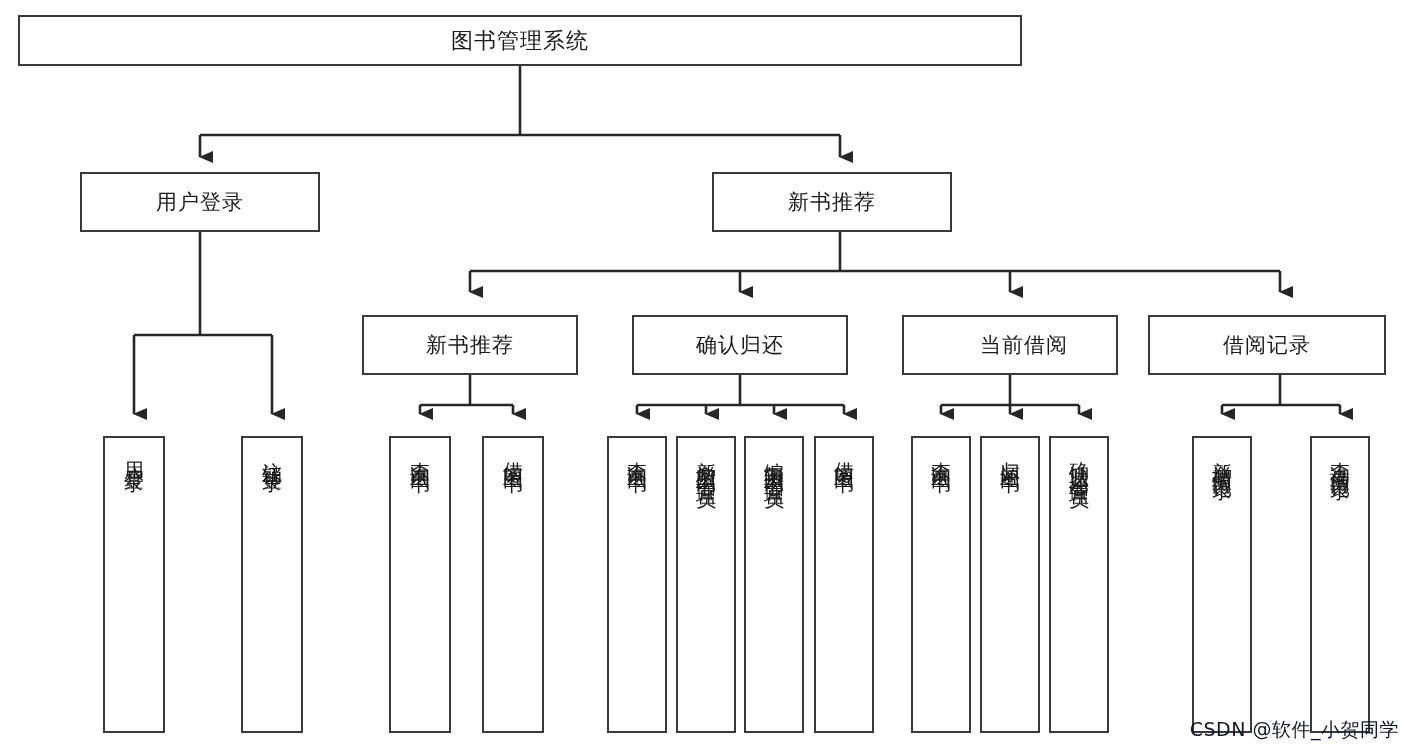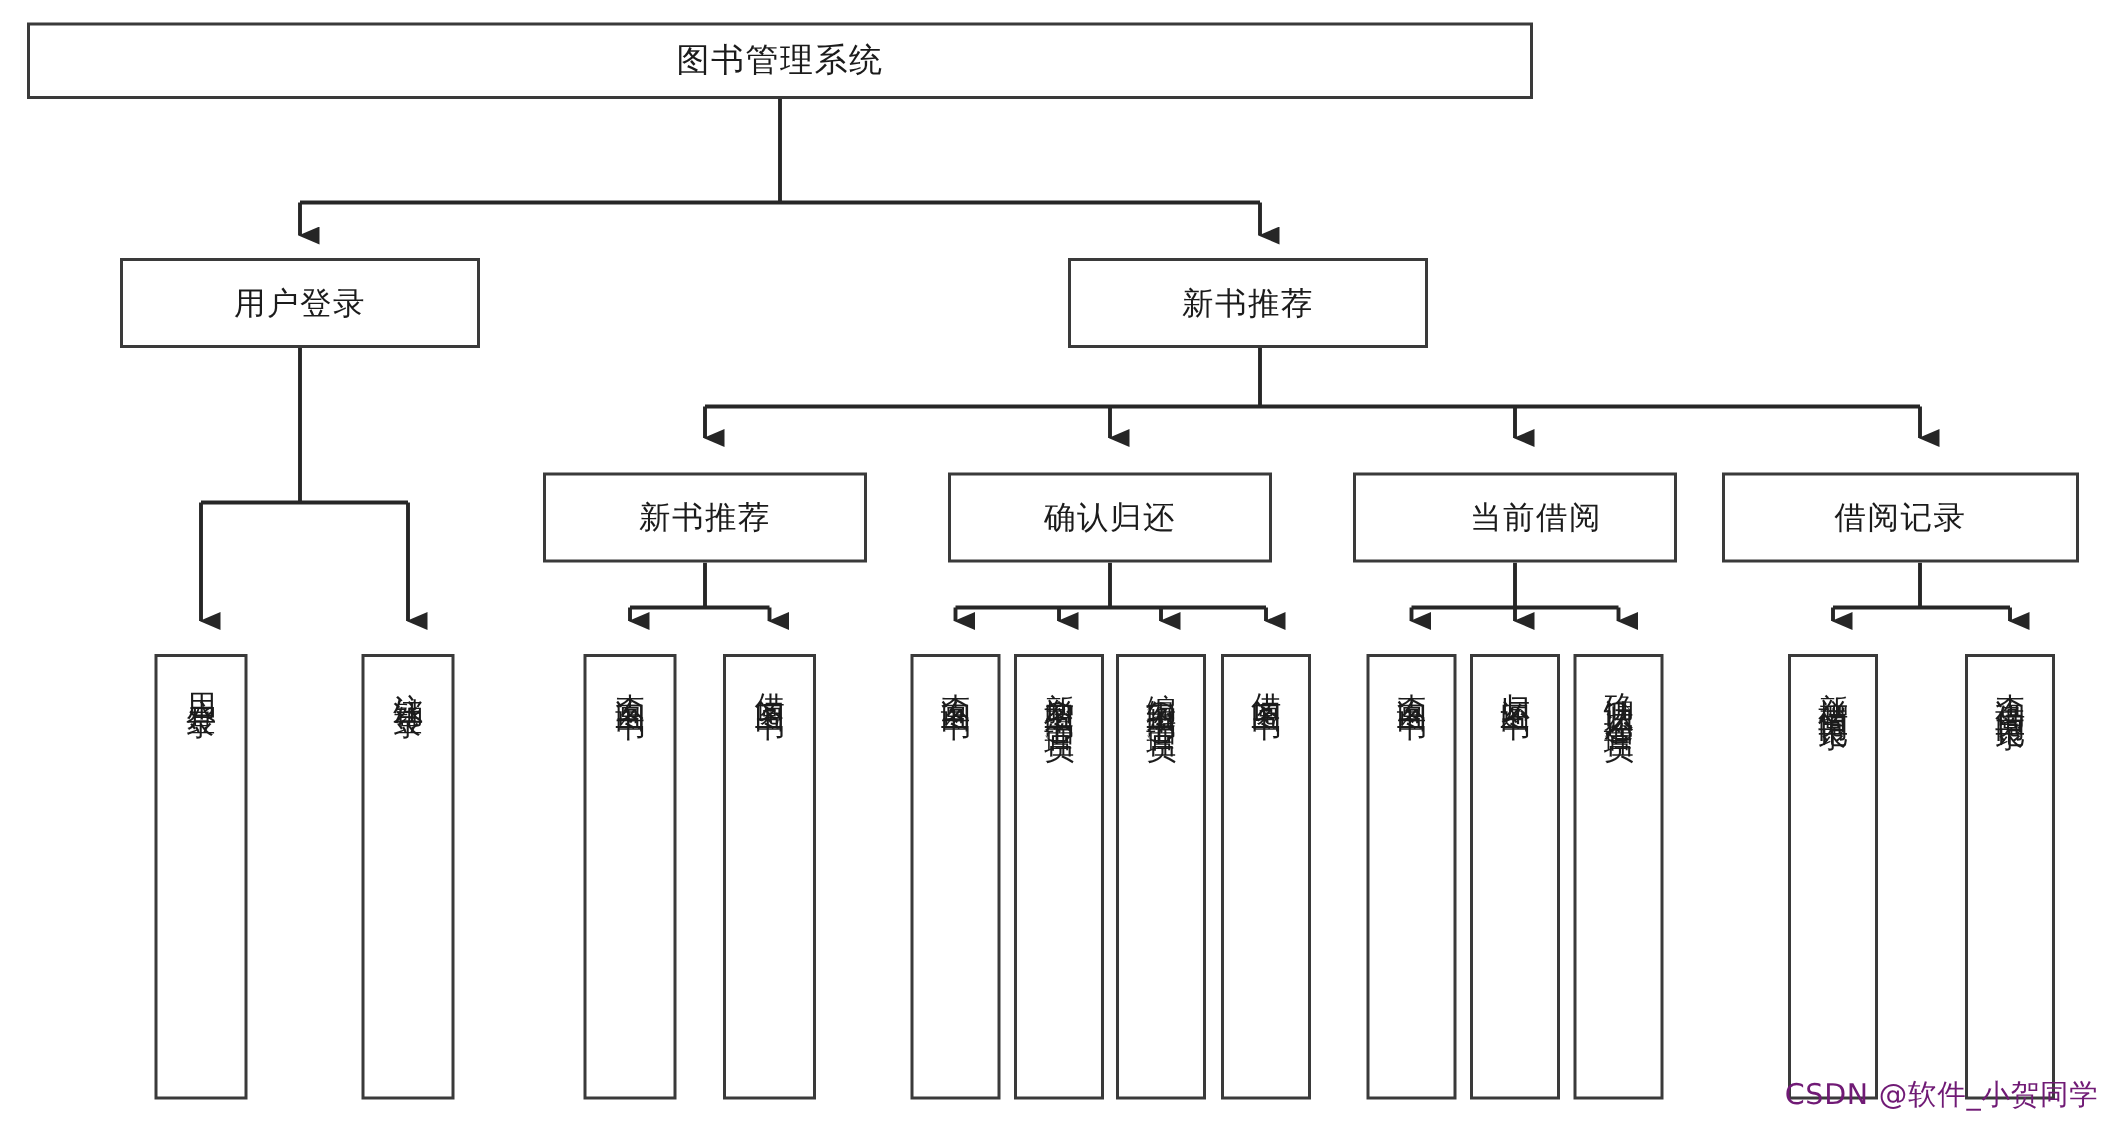--- a/index.html
+++ b/index.html
@@ -45,21 +45,21 @@
     letter-spacing:4px;
     white-space:nowrap;
     color:#1b1b1b;
   }
 
   .watermark{
     position:absolute;
     right:6px;
     bottom:4px;
     font-size:19px;
-    color:#701a75;
+    color:#0f172a;
     letter-spacing:0.5px;
     white-space:nowrap;
     font-family:"DejaVu Sans","Liberation Sans",sans-serif;
   }
 </style>
 </head>
 <body>
 
 <div id="canvas">
 

